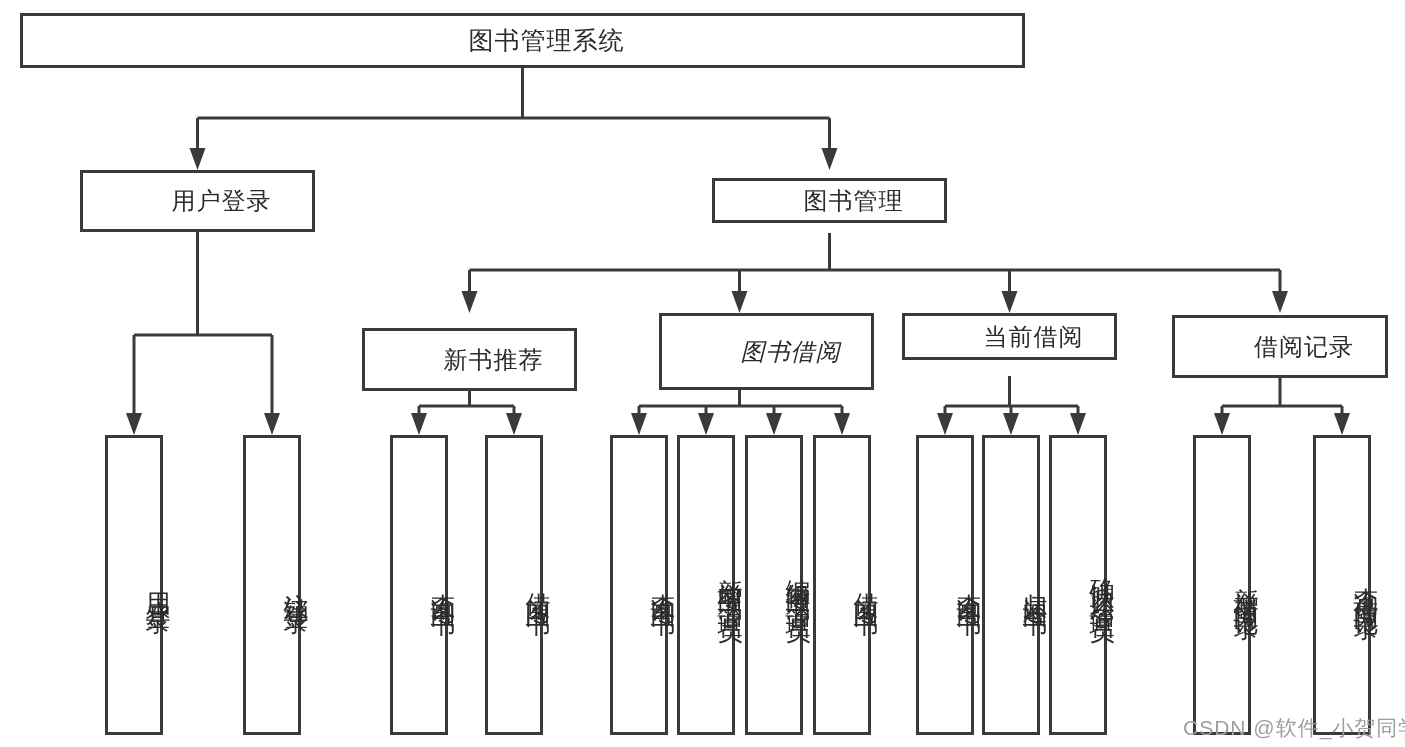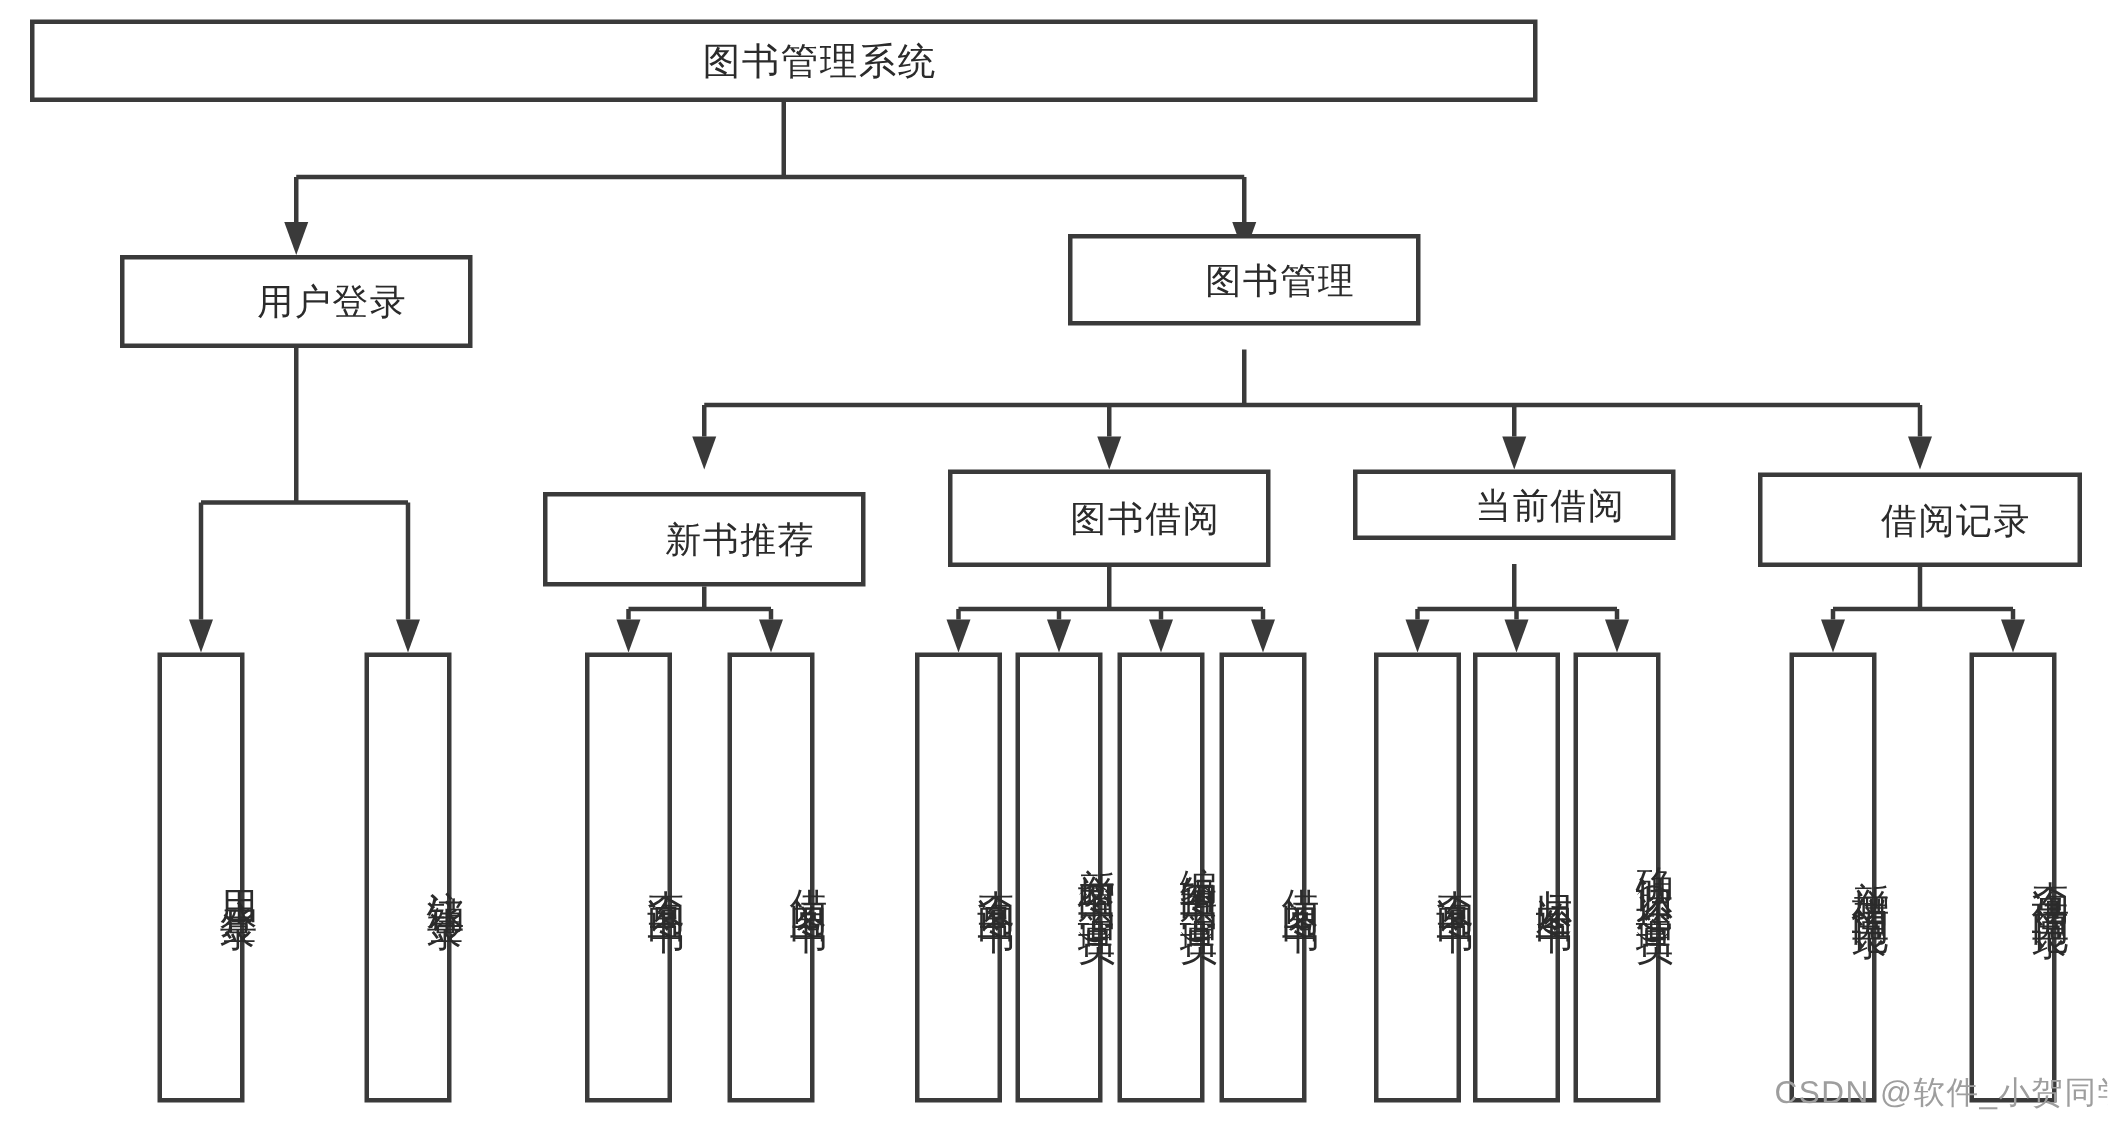--- a/index.html
+++ b/index.html
@@ -124,28 +124,28 @@
     </g>
   </svg>
 
   <div class="node root-box" style="left:20px; top:13px; width:1005px; height:55px;">
     <span class="hlabel">图书管理系统</span>
   </div>
 
   <div class="node" style="left:80px; top:170px; width:235px; height:62px;">
     <span class="hlabel">用户登录</span>
   </div>
-  <div class="node" style="left:712px; top:156px; width:235px; height:61px;">
+  <div class="node" style="left:712px; top:178px; width:235px; height:45px;">
     <span class="hlabel">图书管理</span>
   </div>
 
   <div class="node" style="left:362px; top:328px; width:215px; height:63px;">
     <span class="hlabel">新书推荐</span>
   </div>
-  <div class="node" style="left:632px; top:313px; width:215px; height:65px;">
+  <div class="node" style="left:659px; top:313px; width:215px; height:77px;font-style:italic;">
     <span class="hlabel">图书借阅</span>
   </div>
   <div class="node" style="left:902px; top:313px; width:215px; height:47px;">
     <span class="hlabel">当前借阅</span>
   </div>
   <div class="node" style="left:1172px; top:315px; width:216px; height:63px;">
     <span class="hlabel">借阅记录</span>
   </div>
 
   <div class="node" style="left:105px; top:435px; width:58px; height:300px;">

